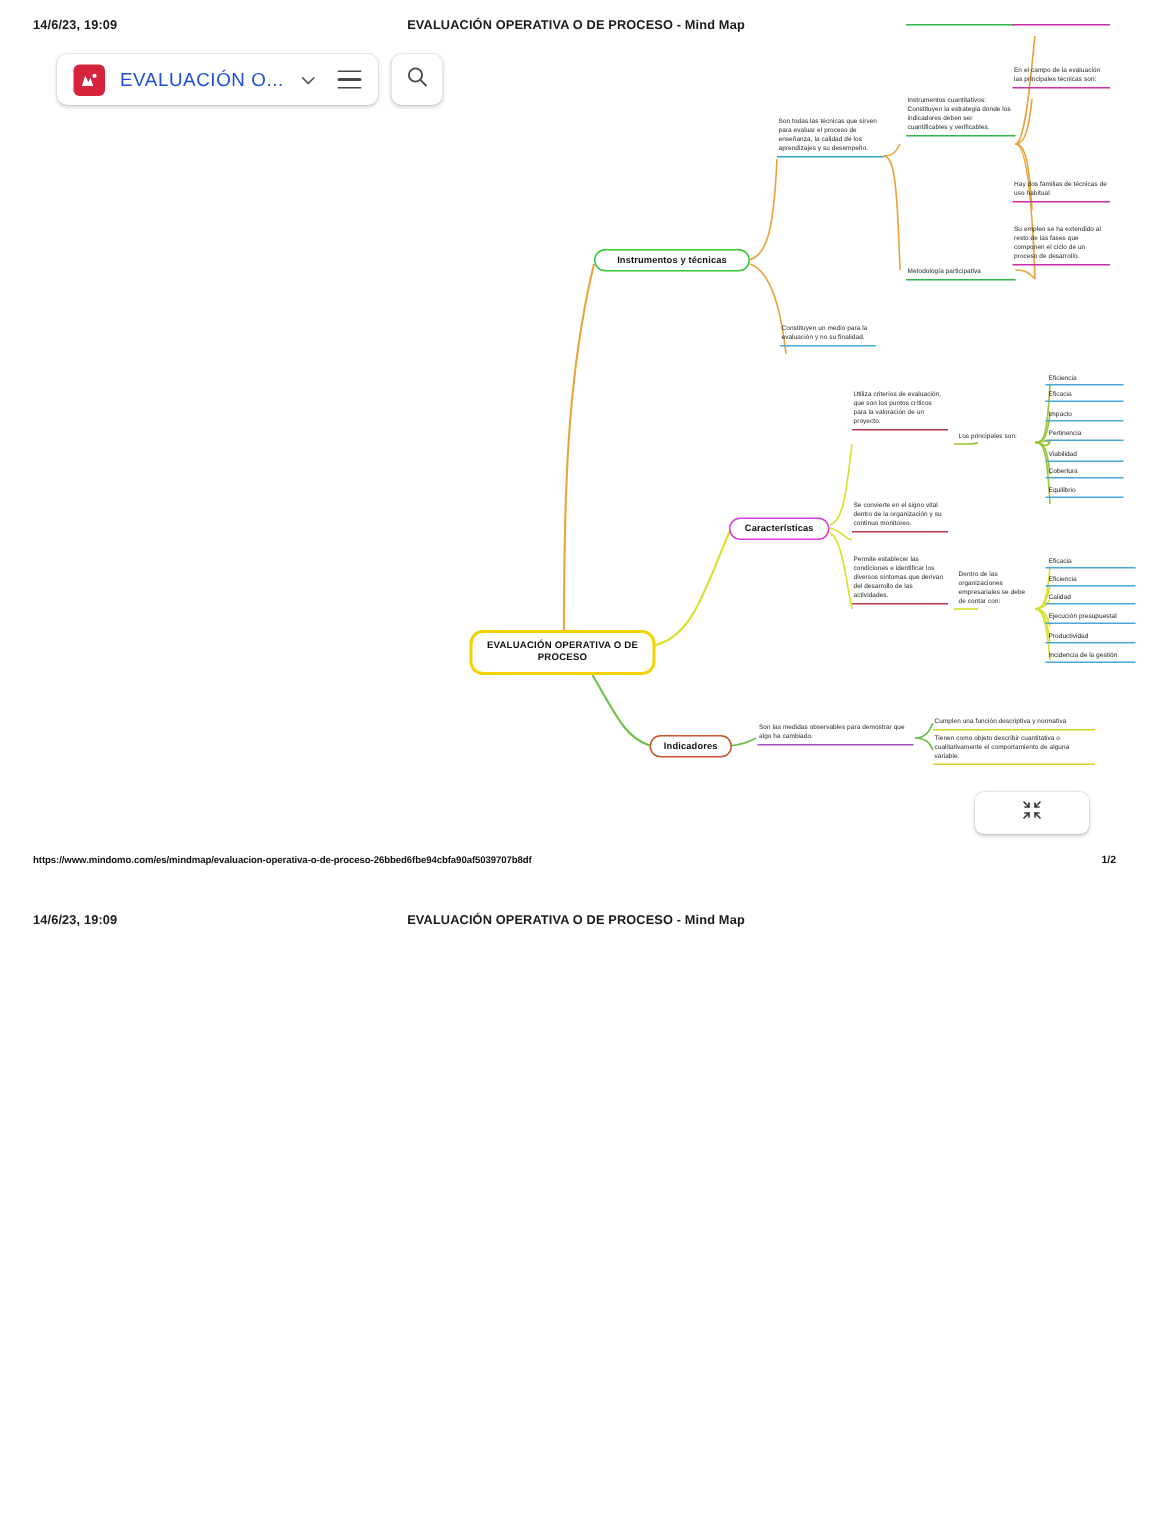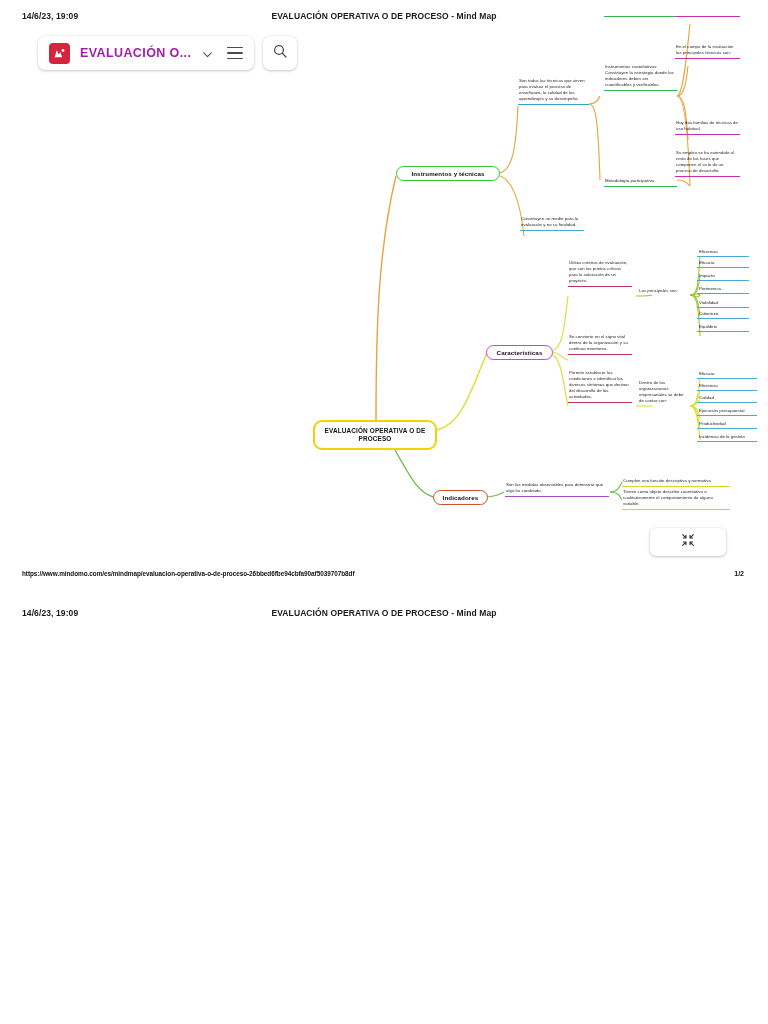--- a/index.html
+++ b/index.html
@@ -20,21 +20,21 @@
   .doc-chip{
     display:flex;align-items:center;gap:10px;
     height:34px;padding:0 11px;background:#ffffff;border-radius:7px;
     box-shadow:0 1px 3px rgba(0,0,0,.20),0 0 0 .6px rgba(0,0,0,.05);
   }
   .logo-tile{
     width:21px;height:21px;border-radius:4px;background:#d5243b;
     display:flex;align-items:center;justify-content:center;flex:0 0 auto;
   }
   .logo-tile svg{display:block;}
-  .doc-name{font-size:12.5px;letter-spacing:.4px;color:#a21caf;white-space:nowrap;font-weight:bold;}
+  .doc-name{font-size:12.5px;letter-spacing:.4px;color:#1d4ed8;white-space:nowrap;}
   .chev{width:13px;height:13px;flex:0 0 auto;}
   .hamb{width:16px;height:13px;display:flex;flex-direction:column;justify-content:space-between;margin-left:3px;}
   .hamb i{display:block;height:1.4px;background:#4a4a4a;border-radius:1px;}
   .search-btn{
     width:34px;height:34px;background:#fff;border-radius:7px;
     box-shadow:0 1px 3px rgba(0,0,0,.20),0 0 0 .6px rgba(0,0,0,.05);
     display:flex;align-items:center;justify-content:center;
   }
 
   

